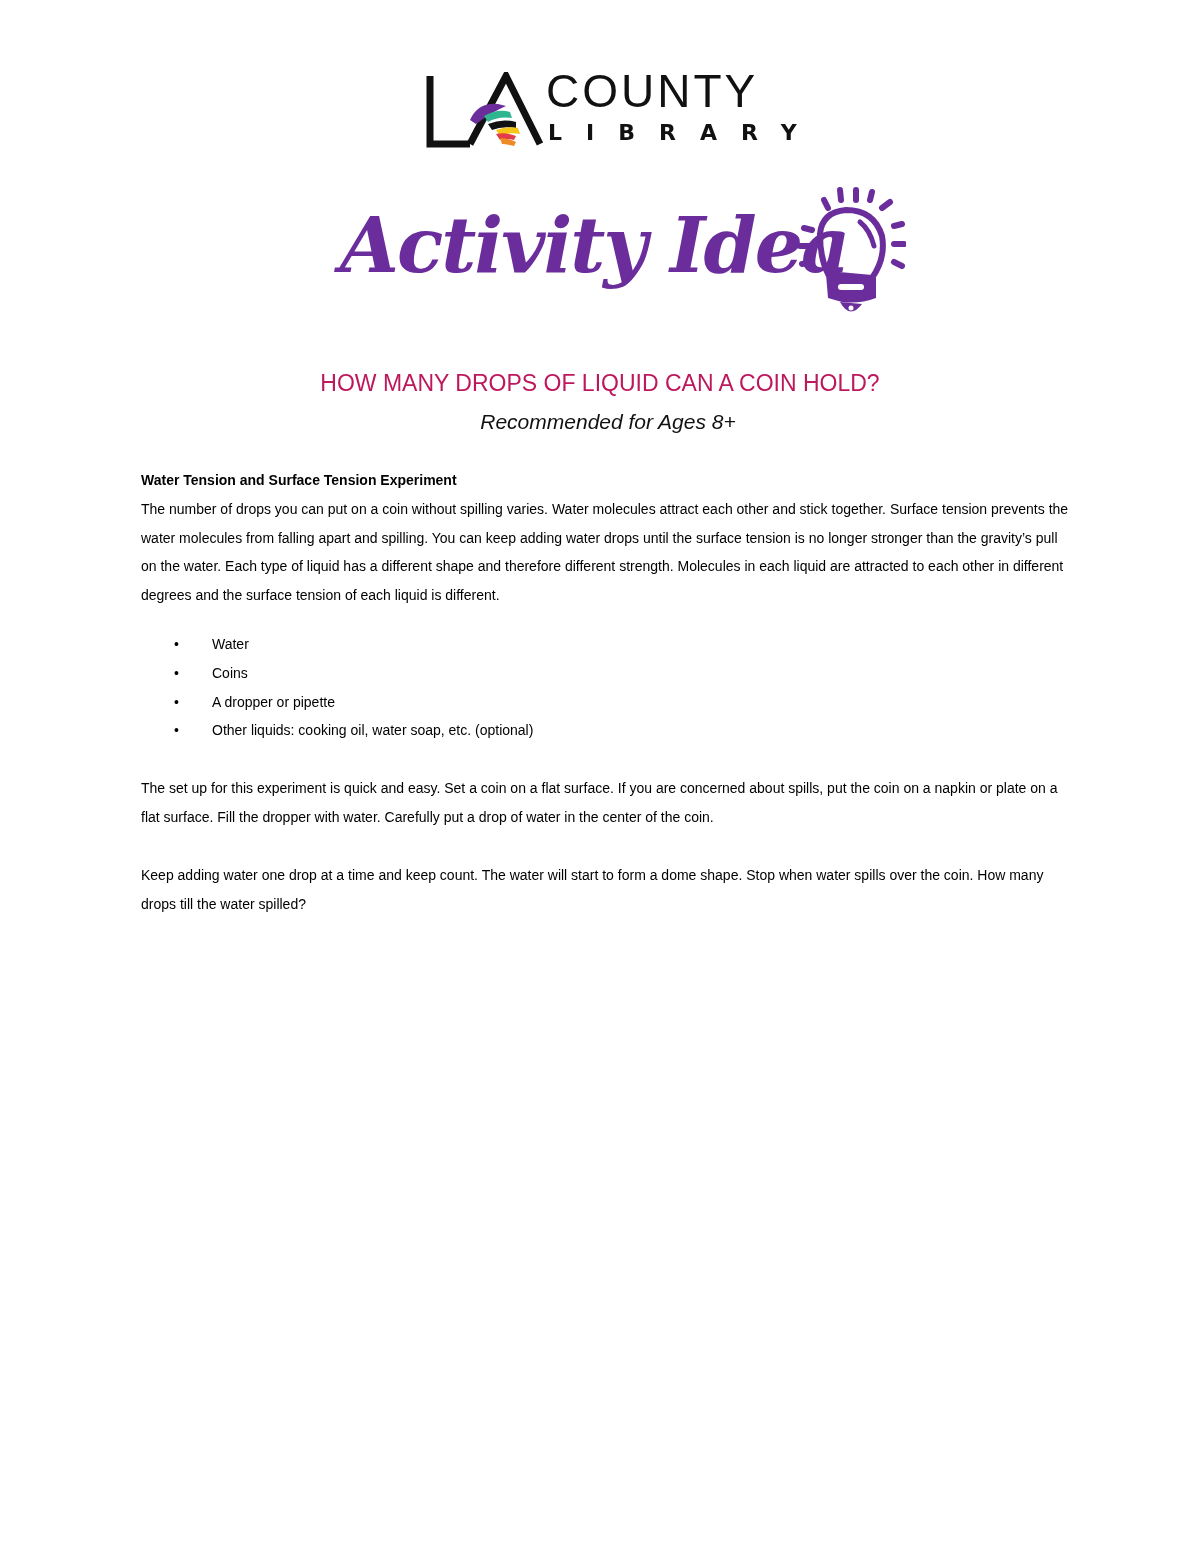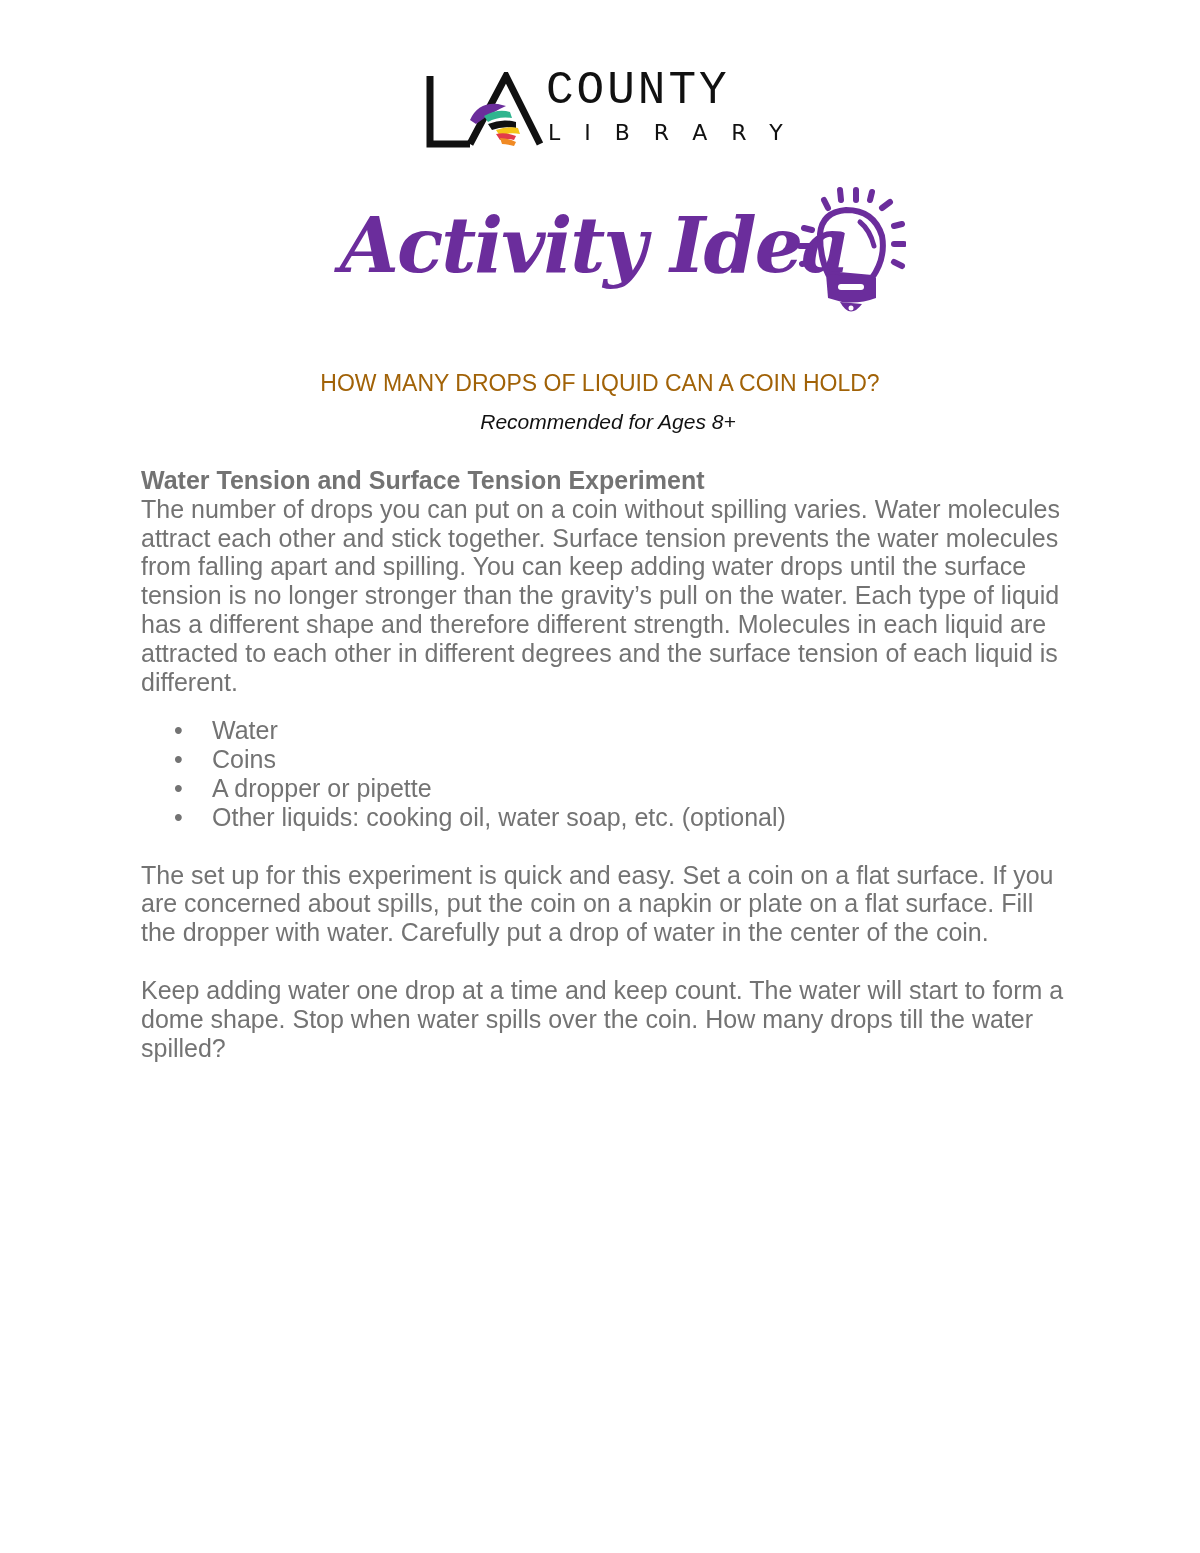--- a/index.html
+++ b/index.html
@@ -26,34 +26,34 @@
       position: absolute;
       left: 0;
       top: 0;
       width: 118px;
       height: 76px;
     }
     .logo-county {
       position: absolute;
       left: 120px;
       top: -4px;
-      font-family: Liberation Mono, monospace;
+      font-family: Liberation Sans, sans-serif;
       font-size: 46px;
       letter-spacing: 3px;
       font-weight: 300;
       color: #111;
       line-height: 1;
     }
     .logo-library {
       position: absolute;
       left: 122px;
       top: 50px;
       font-family: "DejaVu Sans", sans-serif;
       font-size: 22px;
-      font-weight: normal;
+      font-weight: bold;
       letter-spacing: 24px;
       color: #111;
       line-height: 1;
     }
     .activity-banner {
       position: absolute;
       left: 336px;
       top: 186px;
       width: 570px;
       height: 140px;
@@ -78,43 +78,43 @@
       width: 116px;
       height: 136px;
     }
     .doc-title {
       position: absolute;
       left: 0;
       width: 1200px;
       top: 370px;
       text-align: center;
       font-size: 23px;
-      color: #a16207;
+      color: #be185d;
       line-height: 1.2;
     }
     .doc-subtitle {
       position: absolute;
       left: 0;
       width: 1200px;
       top: 409px;
       text-align: center;
       font-size: 21px;
       font-style: italic;
       color: #111;
       line-height: 1.2;
       margin-left: 8px;
     }
     .content {
       position: absolute;
       left: 141px;
       top: 466px;
       width: 930px;
-      font-size: 25px;
+      font-size: 14px;
       line-height: 28.8px;
-      color: #737373;
+      color: #000000;
     }
     .content p {
       margin: 0;
     }
     .heading {
       font-weight: bold;
     }
     .gap {
       height: 20px;
     }

